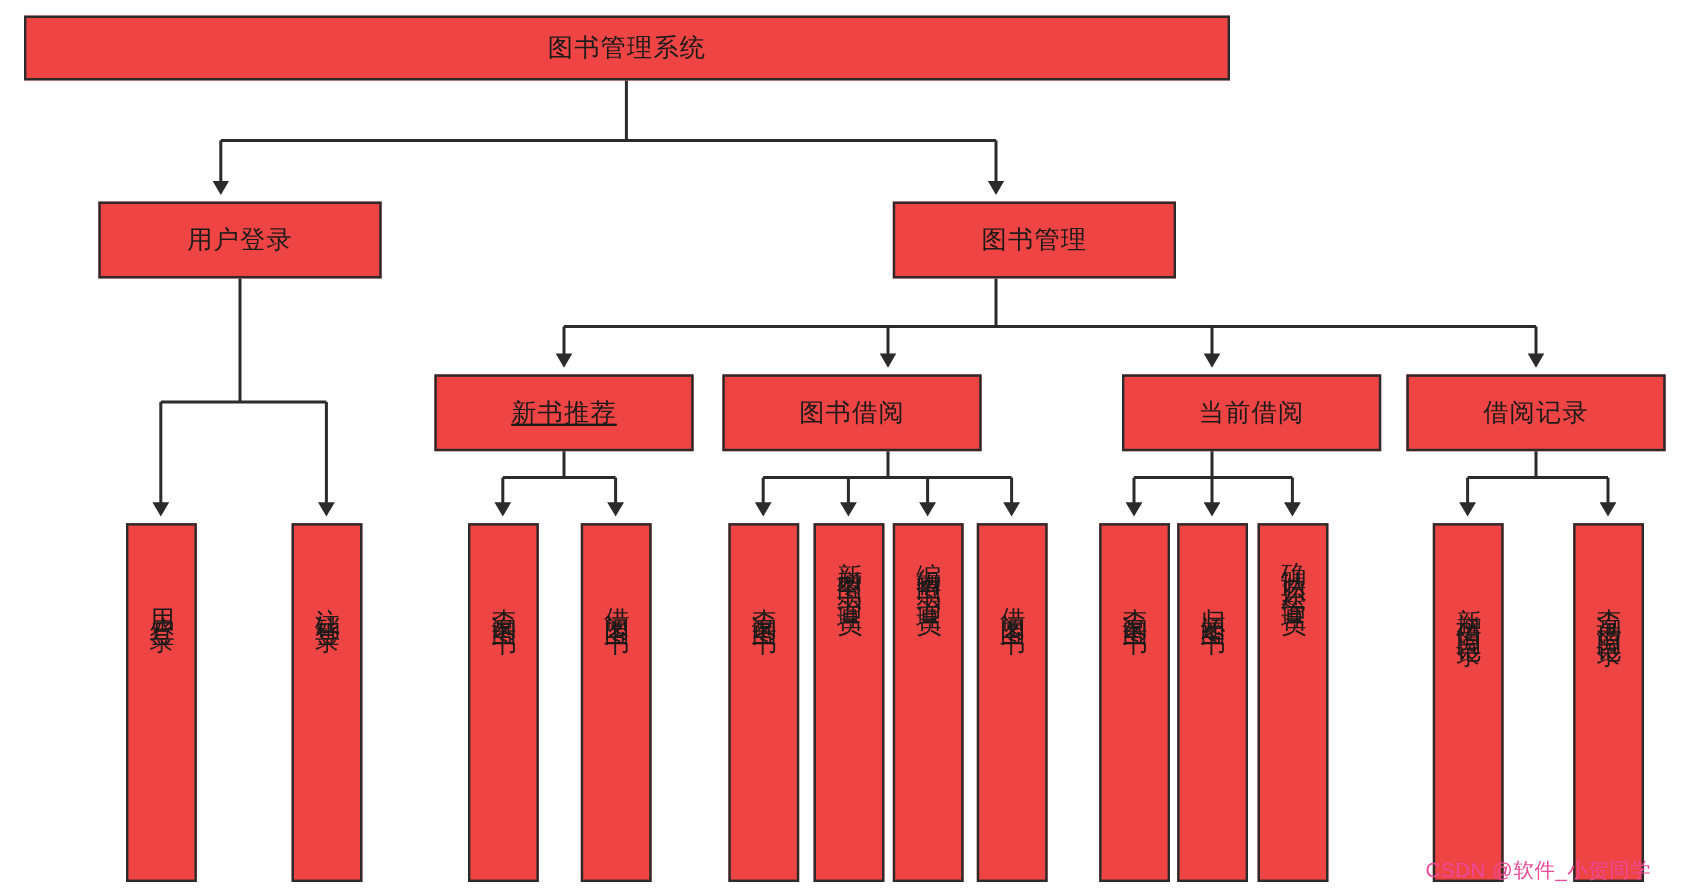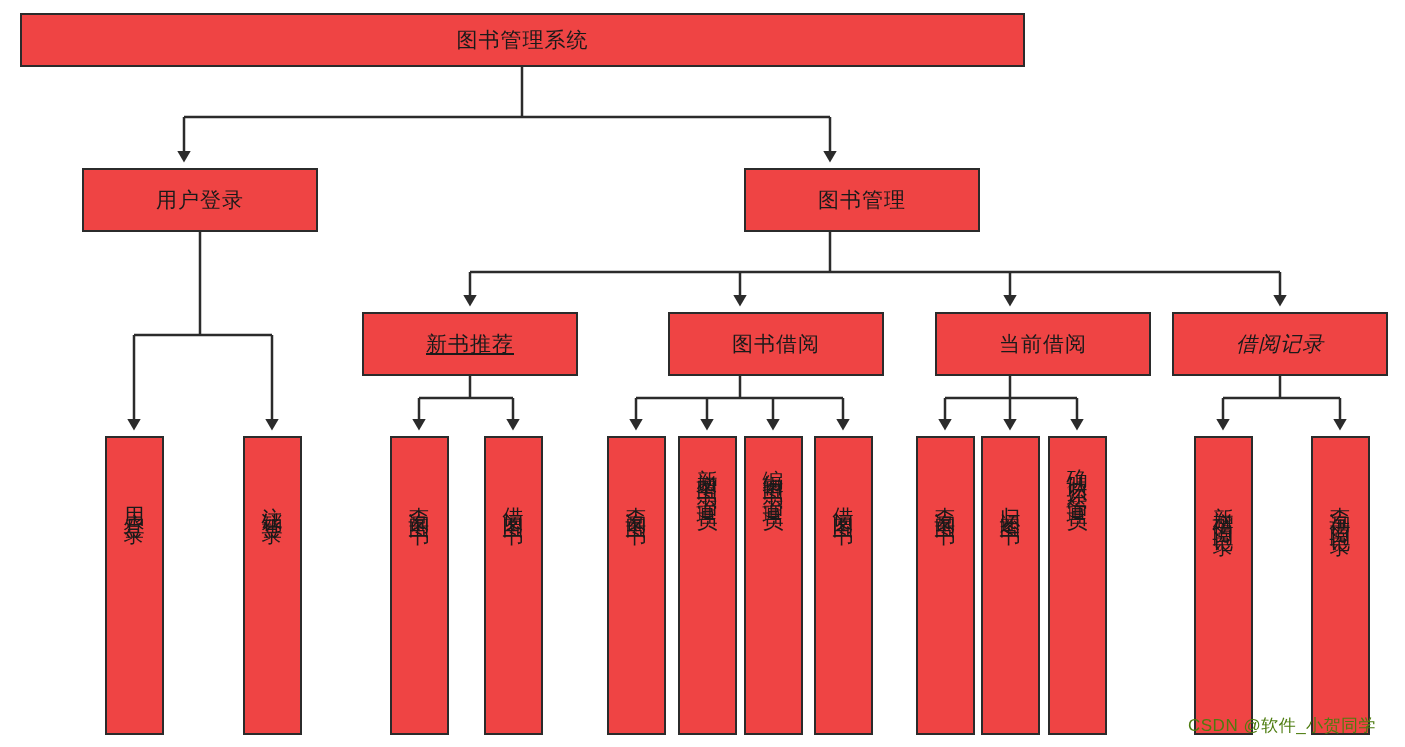--- a/index.html
+++ b/index.html
@@ -9,21 +9,21 @@
   svg#wires{position:absolute;left:0;top:0;width:1405px;height:747px;}
   .node{position:absolute;box-sizing:border-box;background:#ef4444;
         border:2.5px solid #2b2b2b;display:flex;align-items:center;
         justify-content:center;text-align:center;color:#1a1a1a;}
   .node.h{font-size:21px;letter-spacing:1px;}
   .node.v{writing-mode:vertical-rl;text-orientation:upright;
           font-size:21px;letter-spacing:6px;padding-top:52px;
           justify-content:flex-start;align-items:center;line-height:1.0;}
   .node.v.top{padding-top:14px;}
   .watermark{position:absolute;left:1188px;top:714px;font-size:17px;
-             color:#4d7c0f;letter-spacing:0.5px;white-space:nowrap;}
+             color:#ec4899;letter-spacing:0.5px;white-space:nowrap;}
 </style>
 </head>
 <body>
 
 <div id="diagram-root">
 
   <svg id="wires" viewBox="0 0 1405 747" xmlns="http://www.w3.org/2000/svg">
     <defs>
       <marker id="arr" markerWidth="12" markerHeight="14" refX="1.5" refY="7" orient="auto" markerUnits="userSpaceOnUse">
         <path d="M0,0 L12,7 L0,14 z" fill="#2b2b2b"></path>
@@ -73,23 +73,23 @@
       <path d="M1340,398 L1340,420" marker-end="url(#arr)"></path>
     </g>
   </svg>
 
   <div class="node h" style="left: 20px; top: 13px; width: 1005px; height: 54px;">图书管理系统</div>
 
   <div class="node h" style="left: 82px; top: 168px; width: 236px; height: 64px;">用户登录</div>
   <div class="node h" style="left: 712px; top: 168px; width: 236px; height: 64px; margin-left: 32px;">图书管理</div>
 
   <div class="node h" style="left: 362px; top: 312px; width: 216px; height: 64px; text-decoration: underline;">新书推荐</div>
-  <div class="node h" style="left: 668px; top: 312px; width: 216px; height: 64px;">图书借阅</div>
+  <div class="node h" style="left: 602px; top: 312px; width: 216px; height: 64px;">图书借阅</div>
   <div class="node h" style="left: 902px; top: 312px; width: 216px; height: 64px; margin-left: 33px;">当前借阅</div>
-  <div class="node h" style="left: 1172px; top: 312px; width: 216px; height: 64px; font-style: italic;">借阅记录</div>
+  <div class="node h" style="left: 1172px; top: 312px; width: 216px; height: 64px;">借阅记录</div>
 
   <div class="node v" style="left: 105px; top: 436px; width: 59px; height: 299px;">用户登录</div>
   <div class="node v" style="left: 243px; top: 436px; width: 59px; height: 299px;">注销登录</div>
   <div class="node v" style="left: 390px; top: 436px; width: 59px; height: 299px;">查询图书</div>
   <div class="node v" style="left: 484px; top: 436px; width: 59px; height: 299px;">借阅图书</div>
   <div class="node v" style="left: 607px; top: 436px; width: 59px; height: 299px;">查询图书</div>
   <div class="node v top" style="left: 678px; top: 436px; width: 59px; height: 299px;">新增图书（管理员）</div>
   <div class="node v top" style="left: 744px; top: 436px; width: 59px; height: 299px;">编辑图书（管理员）</div>
   <div class="node v" style="left: 814px; top: 436px; width: 59px; height: 299px;">借阅图书</div>
   <div class="node v" style="left: 916px; top: 436px; width: 59px; height: 299px;">查询图书</div>

